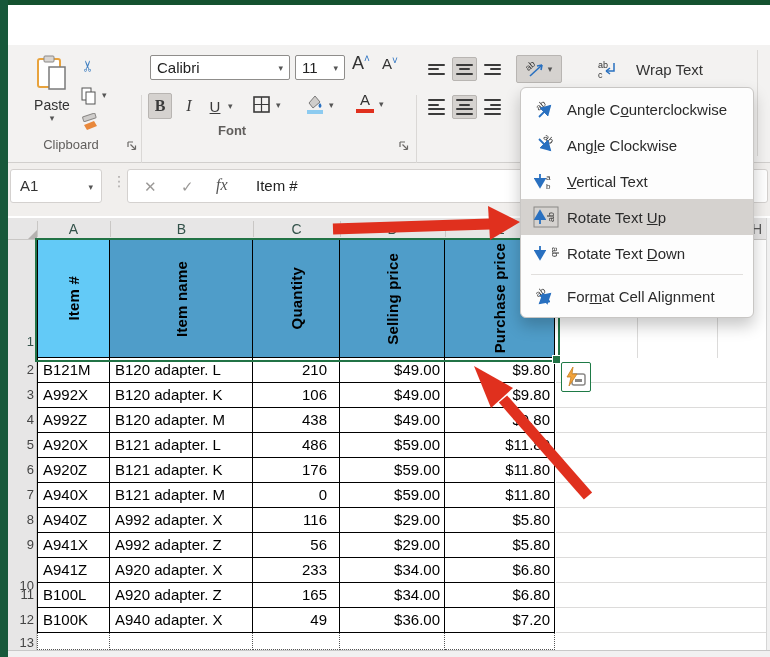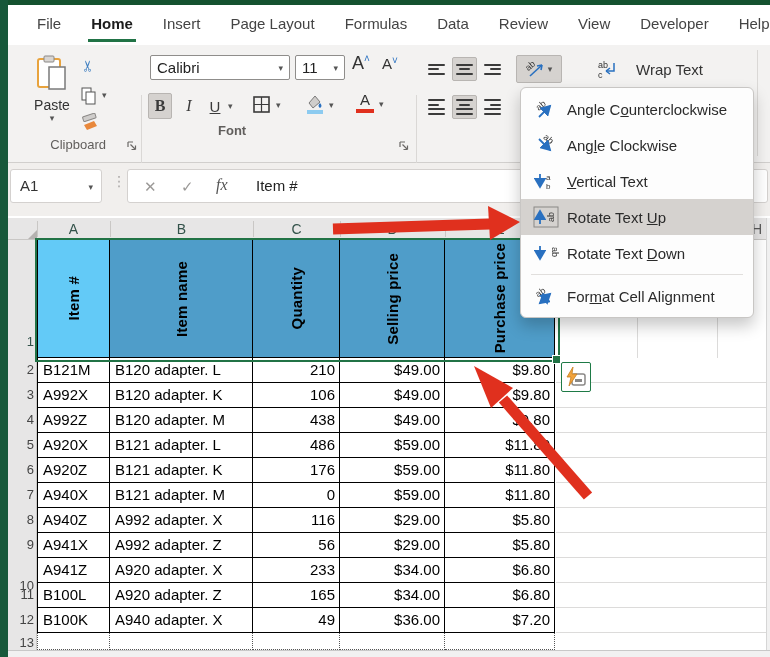--- a/index.html
+++ b/index.html
@@ -40,21 +40,21 @@
   #rowhdr{left:8px;top:240px;width:29px;height:410px;background:#E7E6E6;border-right:1px solid #C9C7C5;box-sizing:border-box;}
   .rownum{position:absolute;left:0;width:26px;text-align:right;font-size:13px;color:#444;}
   #corner-tri{left:28px;top:230px;width:0;height:0;border-left:9px solid transparent;border-bottom:9px solid #B5B2B0;}
   #sheetbg{left:37px;top:240px;width:729px;height:410px;background:#fff;}
   
   #tbl{left:37px;top:240px;width:518px;}
   .trow{display:flex;}
   .cell{box-sizing:border-box;border-right:1px solid #000;border-bottom:1px solid #000;font-size:15px;color:#000;background:#fff;overflow:hidden;white-space:nowrap;}
   .trow .cell:first-child{border-left:1px solid #000;}
   .ca{width:73px;padding-left:5px;} .cb{width:143px;padding-left:5px;}
-  .cc{width:87px;text-align:right;padding-right:4px;}
+  .cc{width:87px;text-align:right;padding-right:12px;}
   .cd{width:105px;text-align:right;padding-right:4px;}
   .ce{width:110px;text-align:right;padding-right:4px;}
   .drow{height:25px;} .drow .cell{line-height:24px;}
   #hrow{height:118px;}
   #hrow .cell{display:flex;align-items:center;justify-content:center;padding:0;}
   .vtext{writing-mode:vertical-rl;transform:rotate(180deg);font-weight:bold;font-size:15px;color:#000;letter-spacing:.2px;}
   #r13 .cell{border:none;border-right:1px dotted #555;border-bottom:1px dotted #555;height:17px;}
   #r13 .cell:first-child{border-left:1px dotted #555;}
   
   .gline-v{position:absolute;top:240px;height:410px;width:1px;background:#DCDBDA;}
@@ -81,32 +81,20 @@
   .icon-sm{display:inline-block;}
 </style>
 </head>
 <body>
 
 <div id="app">
 
   <div class="abs" id="topbar"></div>
   <div class="abs" id="leftstrip"></div>
 
-  <div class="abs" id="tabrow">
-    <div class="tab">File</div>
-    <div class="tab active">Home</div>
-    <div class="tab">Insert</div>
-    <div class="tab">Page Layout</div>
-    <div class="tab">Formulas</div>
-    <div class="tab">Data</div>
-    <div class="tab">Review</div>
-    <div class="tab">View</div>
-    <div class="tab">Developer</div>
-    <div class="tab">Help</div>
-  </div>
 
   <div class="abs" id="ribbon">
 
     <div class="abs" style="left:20px;top:10px;width:48px;height:80px;text-align:center;">
       <svg width="34" height="38" class="icon-sm">
         <rect x="3" y="4" width="22" height="28" rx="2" fill="#fff" stroke="#E8A33D" stroke-width="2"></rect>
         <rect x="9" y="1" width="10" height="6" rx="1" fill="#D8D5D2" stroke="#8a8886" stroke-width="1"></rect>
         <rect x="14" y="12" width="16" height="22" fill="#fff" stroke="#7a7a7a" stroke-width="1.5"></rect>
       </svg>
       <div style="font-size:14px;color:#333;">Paste</div>
@@ -121,21 +109,21 @@
         <rect x="6" y="5" width="9" height="12" fill="#fff" stroke="#555"></rect>
       </svg>
       <span class="caret" style="position:absolute;left:22px;top:3px;">▾</span>
     </div>
     <div class="abs" style="left:72px;top:68px;">
       <svg width="20" height="18">
         <rect x="3" y="2" width="13" height="5" rx="1" fill="#cfcdcb" stroke="#8a8886" transform="rotate(-18 9 5)"></rect>
         <polygon points="4,12 14,8 17,13 7,17" fill="#E8883C"></polygon>
       </svg>
     </div>
-    <div class="abs grplabel" style="left:28px;top:92px;width:70px;text-align:right;">Clipboard</div>
+    <div class="abs grplabel" style="left:28px;top:92px;width:70px;text-align:center;">Clipboard</div>
     <div class="abs launcher" style="left:118px;top:93px;">
       <svg width="12" height="12">
           <path d="M2 2 h5 M2 2 v5 M4.5 4.5 L9.5 9.5 M9.5 9.5 h-4 M9.5 9.5 v-4" stroke="#6a6866" stroke-width="1.2" fill="none"></path>
         </svg>
     </div>
 
     <div class="abs vdiv" style="left:133px;"></div>
 
     <div class="abs combo" style="left:142px;top:10px;width:140px;height:25px;">
       <span>Calibri</span>

